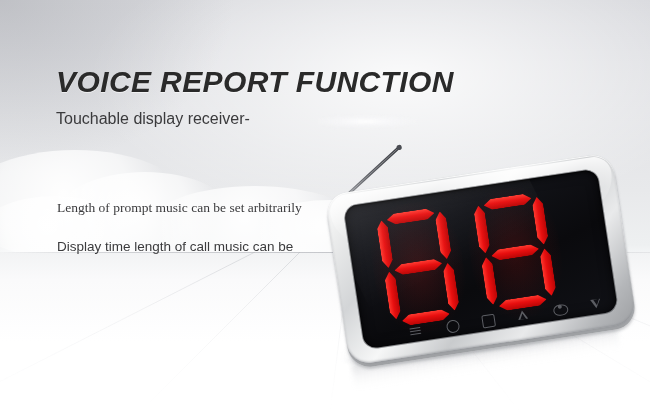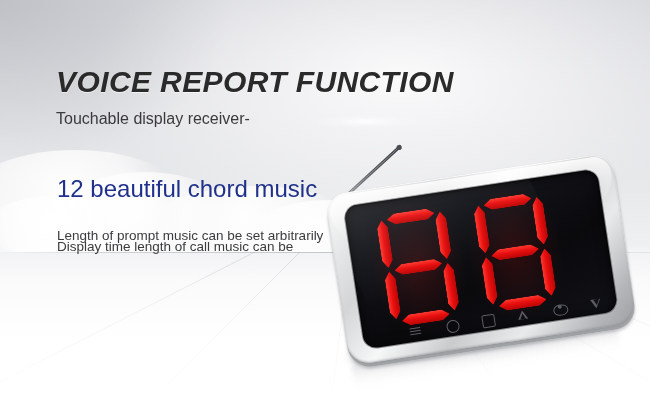--- a/index.html
+++ b/index.html
@@ -128,21 +128,21 @@
     color: #20318c;
     white-space: nowrap;
   }
   .body-line {
     position: absolute;
     left: 57px;
     font-size: 13.5px;
     color: #3b3b3d;
     white-space: nowrap;
   }
-  .body-line.l1 { top: 212px; }
+  .body-line.l1 { top: 184px; font-family: Liberation Serif, serif; }
   .body-line.l2 { top: 223px; }
   .body-line.l3 { top: 250px; }
 
   .smudge {
     position: absolute;
     left: 318px; top: 99px;
     width: 100px; height: 13px;
     background: radial-gradient(ellipse at 48% 50%,
         rgba(255,255,255,0.95) 0%,
         rgba(248,248,250,0.55) 40%,
@@ -452,21 +452,20 @@
     </svg>
   </div>
   <div class="horizon-line"></div>
 
   <div class="text-block">
     <div class="headline">VOICE REPORT FUNCTION</div>
 
     <div class="subhead">Touchable display receiver-</div>
     <div class="smudge"></div>
 
-    <div class="blue-title">12 beautiful chord music</div>
 
     <div class="body-line l1">Length of prompt music can be set arbitrarily</div>
     <div class="body-line l2">Display time length of call music can be</div>
   </div>
 
   <div class="device-reflection"></div>
   <div class="reflection-sheen"></div>
 
   <div class="device-wrap">
 

